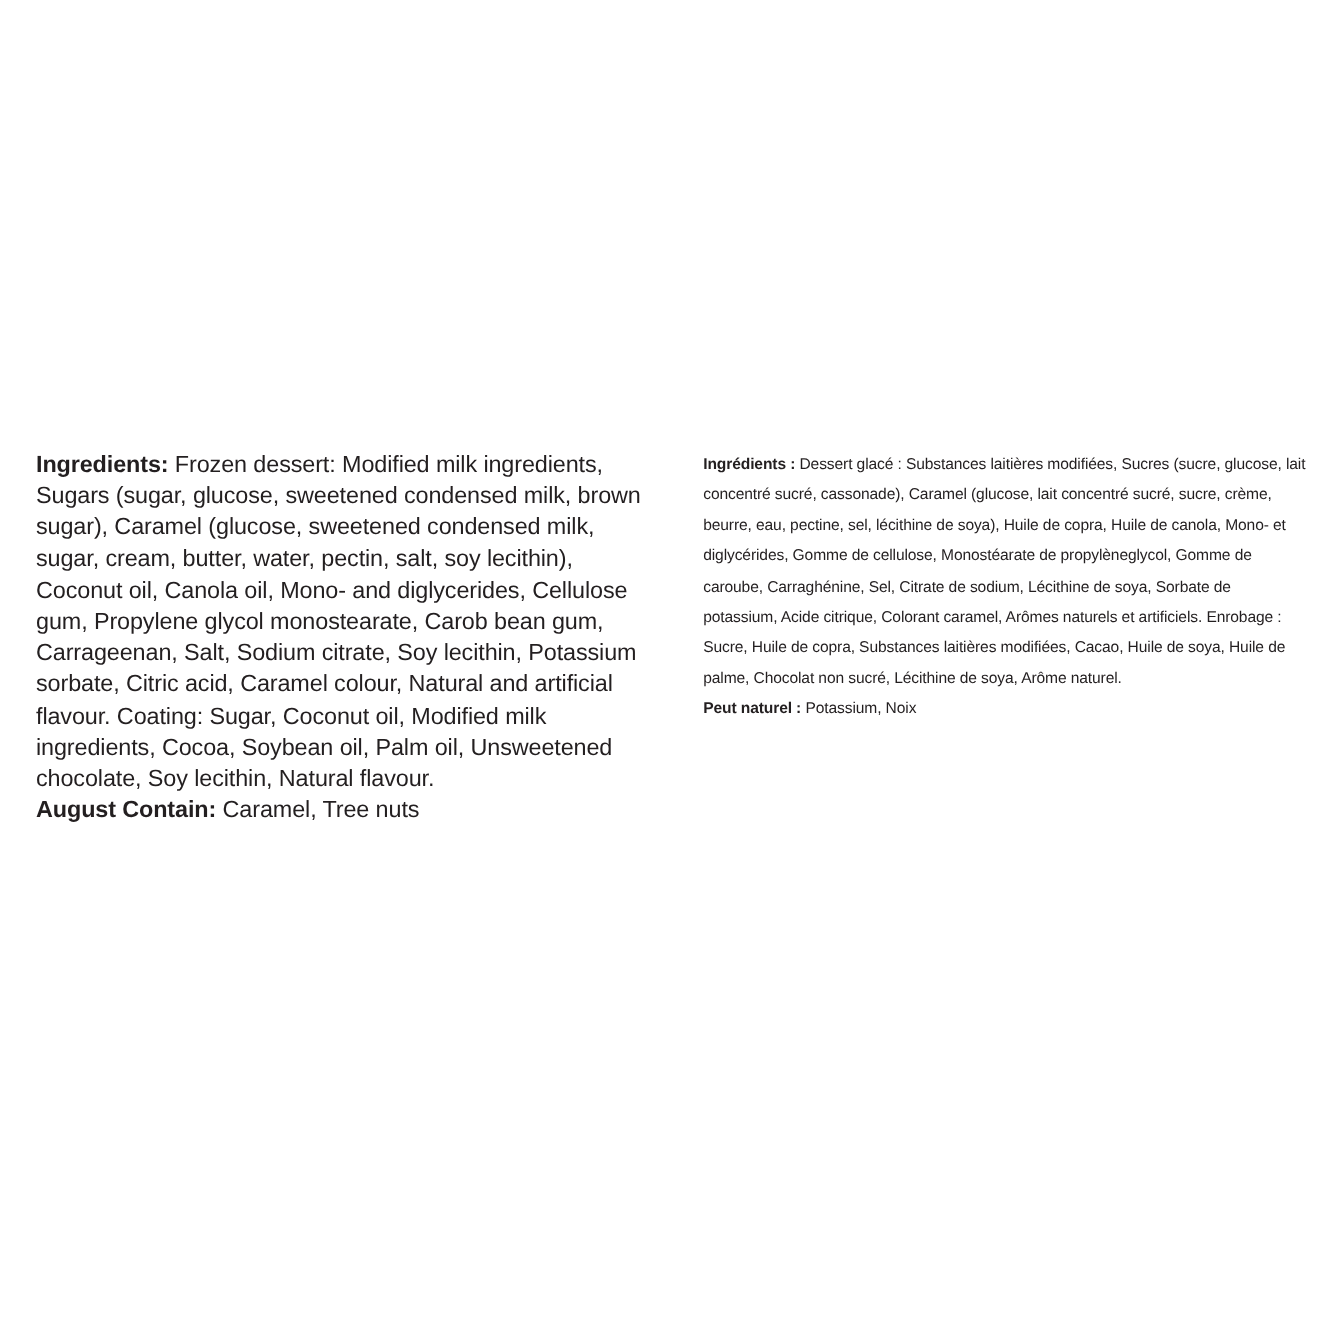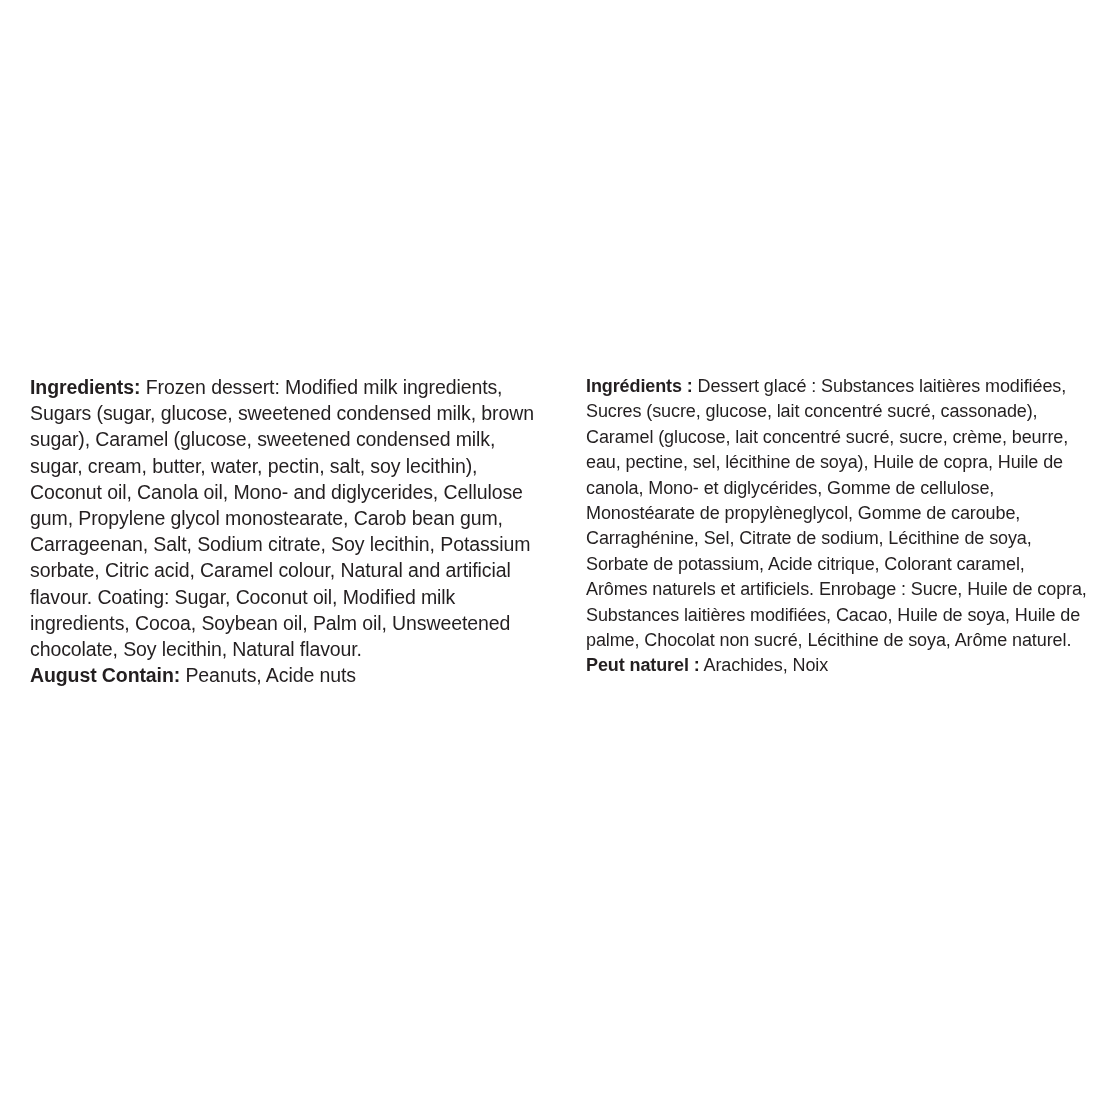--- a/index.html
+++ b/index.html
@@ -52,34 +52,34 @@
     margin: 0;
   }
   .heading-label {
     font-weight: bold;
   }
   .body-text {
     font-weight: normal;
   }
   .col-fr .ingredients-paragraph,
   .col-fr .allergen-paragraph {
-    font-size: 18px;
+    font-size: 13px;
     line-height: 25.4px;
   }
 </style>
 </head>
 <body>
 
 <div class="label-sheet">
   <div class="columns">
 
     <div class="column col-en">
       <p class="ingredients-paragraph"><span class="heading-label">Ingredients:</span><span class="body-text"> Frozen dessert: Modified milk ingredients, Sugars (sugar, glucose, sweetened condensed milk, brown sugar), Caramel (glucose, sweetened condensed milk, sugar, cream, butter, water, pectin, salt, soy lecithin), Coconut oil, Canola oil, Mono- and diglycerides, Cellulose gum, Propylene glycol monostearate, Carob bean gum, Carrageenan, Salt, Sodium citrate, Soy lecithin, Potassium sorbate, Citric acid, Caramel colour, Natural and artificial flavour. Coating: Sugar, Coconut oil, Modified milk ingredients, Cocoa, Soybean oil, Palm oil, Unsweetened chocolate, Soy lecithin, Natural flavour.</span></p>
-      <p class="allergen-paragraph"><span class="heading-label">August Contain:</span><span class="body-text"> Peanuts, Acide nuts</span></p>
+      <p class="allergen-paragraph"><span class="heading-label">August Contain:</span><span class="body-text"> Caramel, Tree nuts</span></p>
     </div>
 
     <div class="column col-fr">
       <p class="ingredients-paragraph"><span class="heading-label">Ingrédients :</span><span class="body-text"> Dessert glacé : Substances laitières modifiées, Sucres (sucre, glucose, lait concentré sucré, cassonade), Caramel (glucose, lait concentré sucré, sucre, crème, beurre, eau, pectine, sel, lécithine de soya), Huile de copra, Huile de canola, Mono- et diglycérides, Gomme de cellulose, Monostéarate de propylèneglycol, Gomme de caroube, Carraghénine, Sel, Citrate de sodium, Lécithine de soya, Sorbate de potassium, Acide citrique, Colorant caramel, Arômes naturels et artificiels. Enrobage : Sucre, Huile de copra, Substances laitières modifiées, Cacao, Huile de soya, Huile de palme, Chocolat non sucré, Lécithine de soya, Arôme naturel.</span></p>
-      <p class="allergen-paragraph"><span class="heading-label">Peut naturel :</span><span class="body-text"> Arachides, Noix</span></p>
+      <p class="allergen-paragraph"><span class="heading-label">Peut naturel :</span><span class="body-text"> Potassium, Noix</span></p>
     </div>
 
   </div>
 </div>
 
 </body></html>

